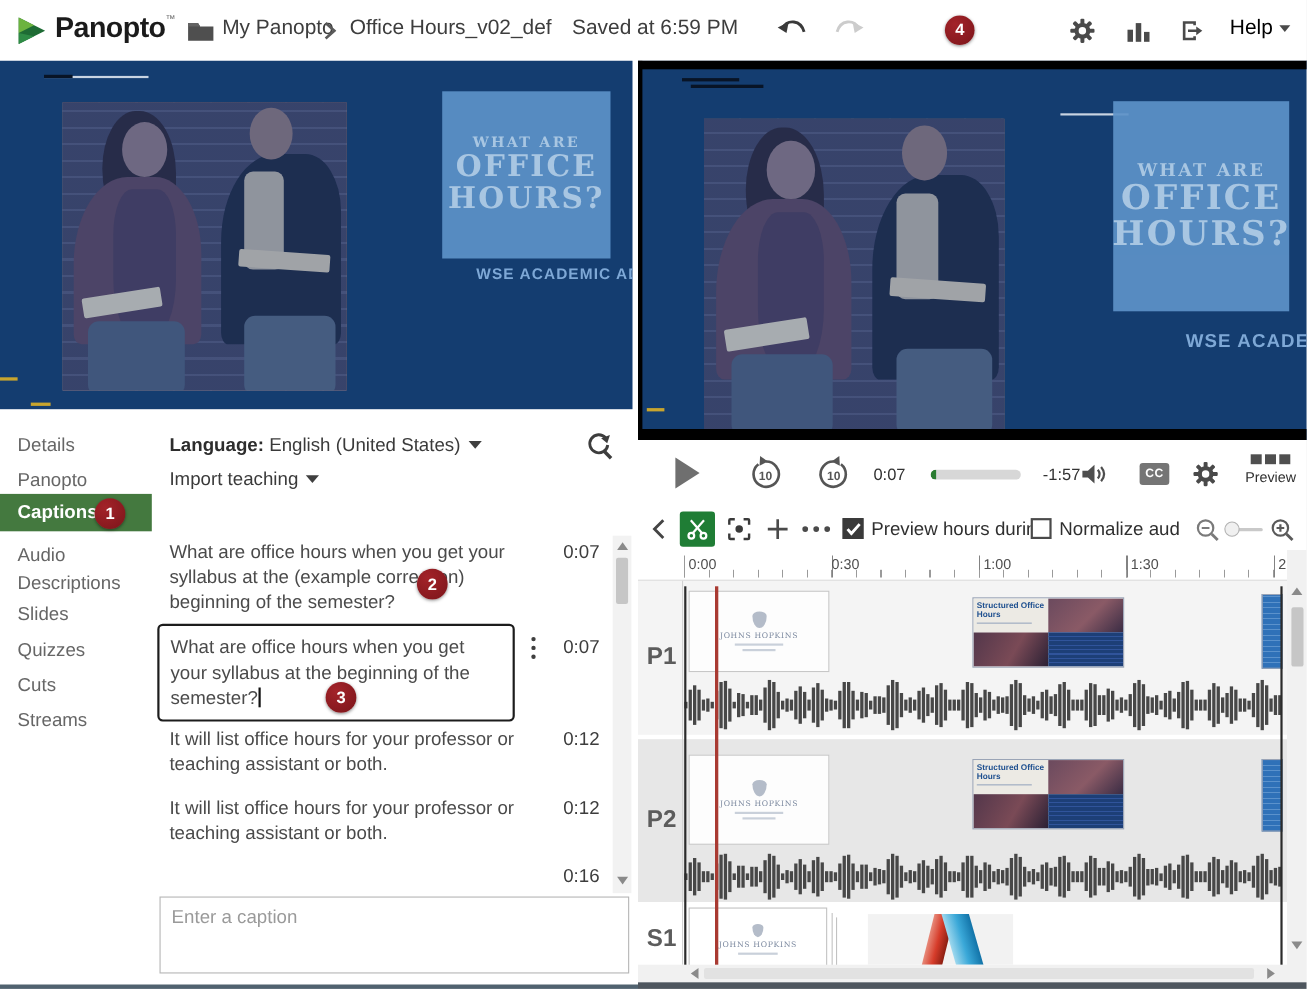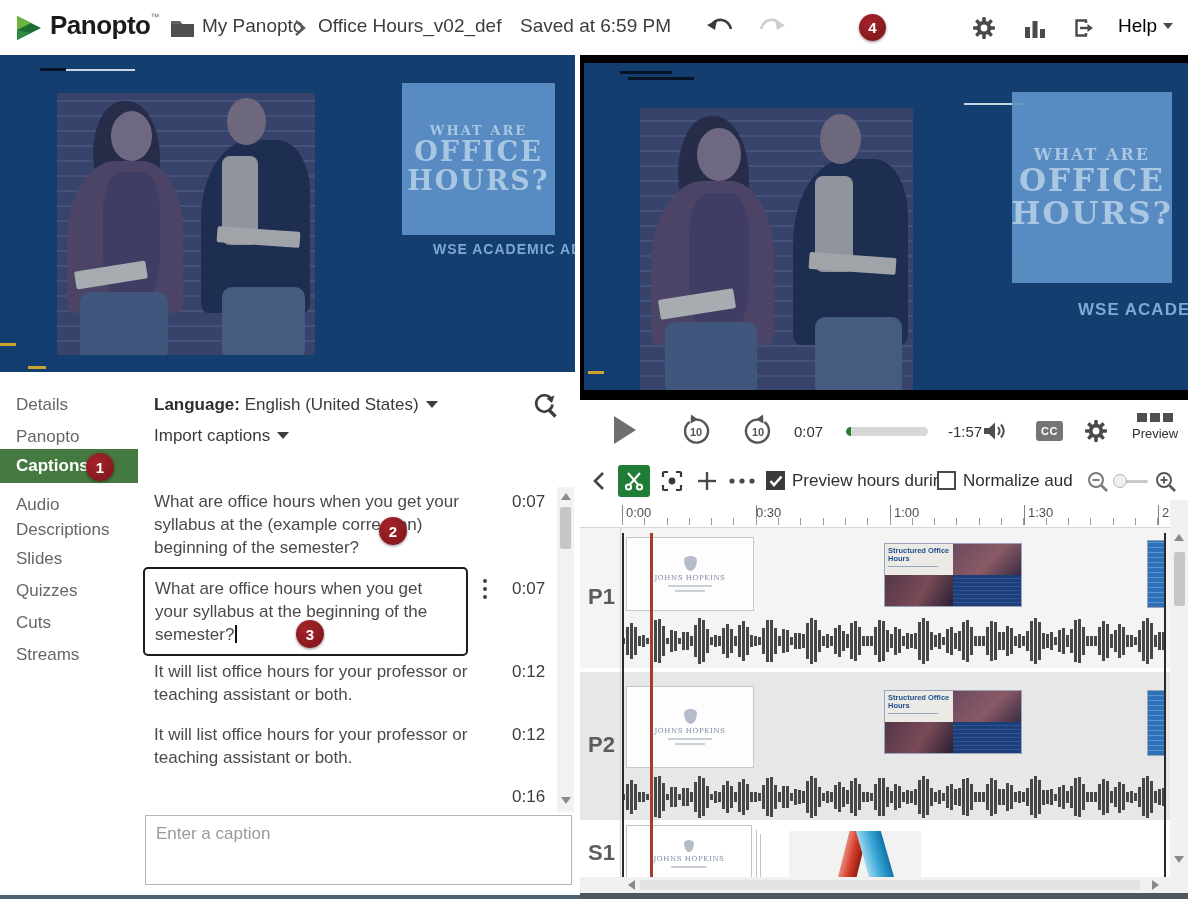--- a/index.html
+++ b/index.html
@@ -265,21 +265,21 @@
     <div class="nav-item" style="top:581px">Quizzes</div>
     <div class="nav-item" style="top:613px">Cuts</div>
     <div class="nav-item" style="top:645px">Streams</div>
   </nav>
 
   <section>
     <div class="lang-line">
       <b>Language:</b>&nbsp;<span>English (United States)</span><span class="mini-caret"></span>
     </div>
     <div class="import-line">
-      <span>Import captions</span><span class="mini-caret"></span>
+      <span>Import teaching</span><span class="mini-caret"></span>
     </div>
     <svg class="abs" style="left:531px;top:392px" width="27" height="27" viewBox="0 0 27 27">
       <path d="M19.5 6 A8.2 8.2 0 1 0 21.5 12.5" fill="none" stroke="#3d3d3d" stroke-width="2.6"></path>
       <polygon points="15.5,6.5 23.5,3.5 21,11" fill="#3d3d3d"></polygon>
       <line x1="18.5" y1="18.5" x2="24.5" y2="24.5" stroke="#3d3d3d" stroke-width="3.2"></line>
     </svg>
 
     <div class="cap-list">
       <div class="cap-text" style="left:14px;top:12px">What are office hours when you get your syllabus at the (example correction) beginning of the semester?</div>
       <div class="cap-time" style="top:14px">0:07</div>

